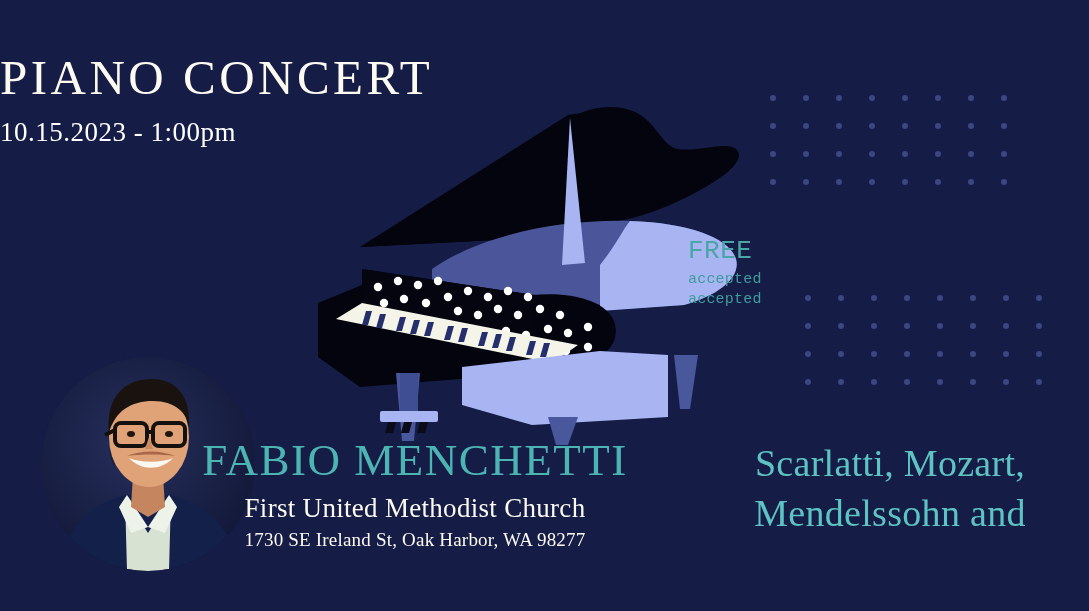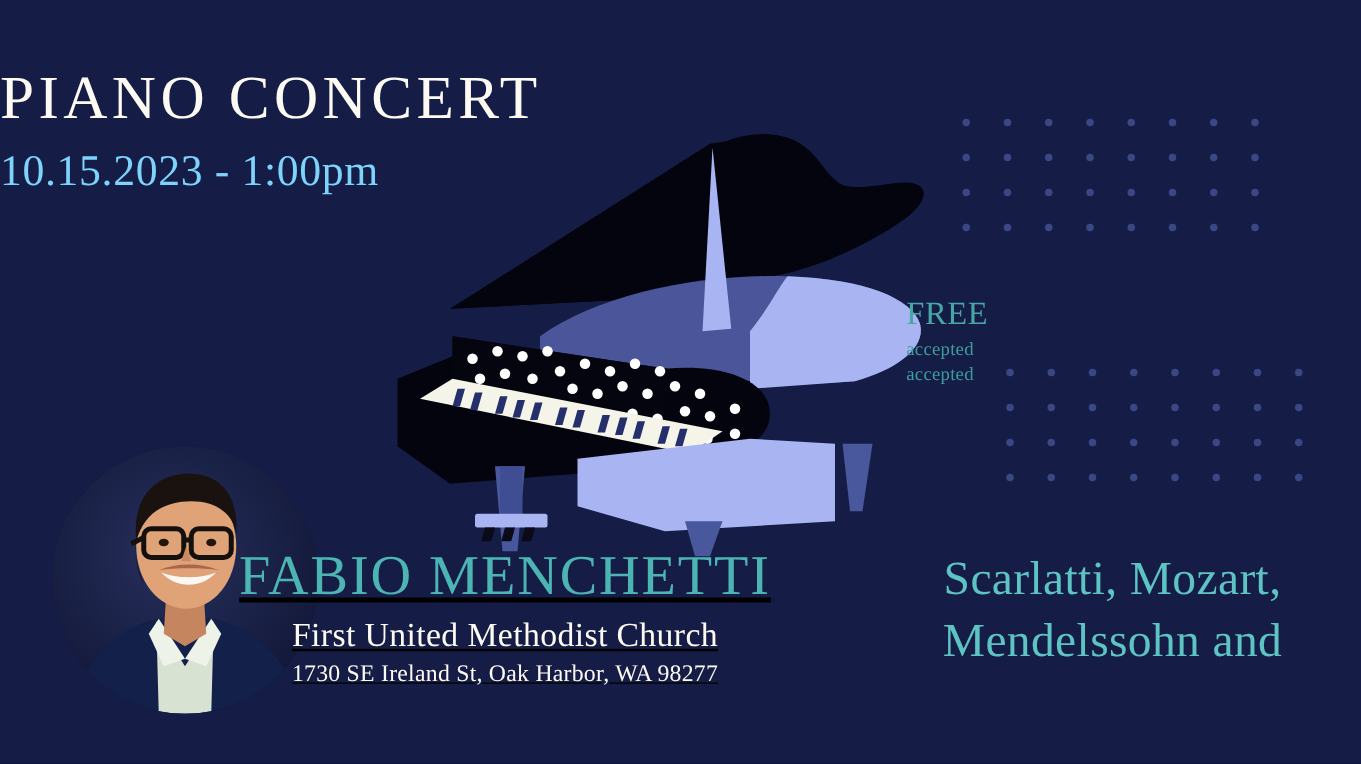--- a/index.html
+++ b/index.html
@@ -61,46 +61,46 @@
     color: #fdfaf2;
     font-size: 49px;
     letter-spacing: 3.5px;
     line-height: 1.05;
     font-weight: 400;
     white-space: nowrap;
     margin: 0;
     font-family: "Liberation Serif", "DejaVu Serif", serif;
   }
   #poster-datetime {
-    color: #7dd3fc;
-    font-size: 35px;
+    color: #ffffff;
+    font-size: 27px;
     letter-spacing: 0.5px;
     margin-top: 14px;
     white-space: nowrap;
     font-family: "Liberation Serif", "DejaVu Serif", serif;
   }
 
   
   #piano-illustration {
     position: absolute;
     left: 300px;
     top: 105px;
     width: 460px;
     height: 340px;
     z-index: 3;
   }
   #piano-illustration svg { display: block; width: 100%; height: 100%; overflow: visible; }
 
   
   #free-block {
     position: absolute;
-    left: 725px;
+    left: 688px;
     top: 238px;
     z-index: 7;
-    font-family: Liberation Serif, serif;
+    font-family: Liberation Mono, monospace;
   }
   #free-label {
     color: #49a6a6;
     font-size: 26px;
     line-height: 1;
     letter-spacing: 0.5px;
   }
   #free-sub1, #free-sub2 {
     color: #3f9c9c;
     font-size: 15px;
@@ -119,26 +119,25 @@
     border-radius: 50%;
     overflow: hidden;
     z-index: 5;
     background: #121a3c;
   }
   #portrait svg { display: block; width: 100%; height: 100%; }
 
   
   #performer-block {
     position: absolute;
-    left: 164px;
+    left: 175px;
     top: 437px;
     width: 480px;
     text-align: center;
     z-index: 6;
-    text-decoration: underline;
   }
   #performer-name {
     color: #4db4b4;
     font-size: 45px;
     letter-spacing: 1.5px;
     line-height: 1.05;
     white-space: nowrap;
     font-family: "Liberation Serif", "DejaVu Serif", serif;
   }
   #venue-name {

